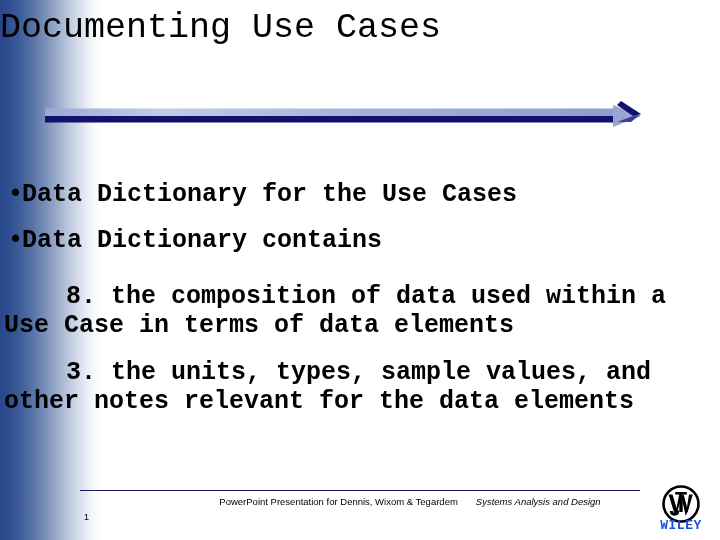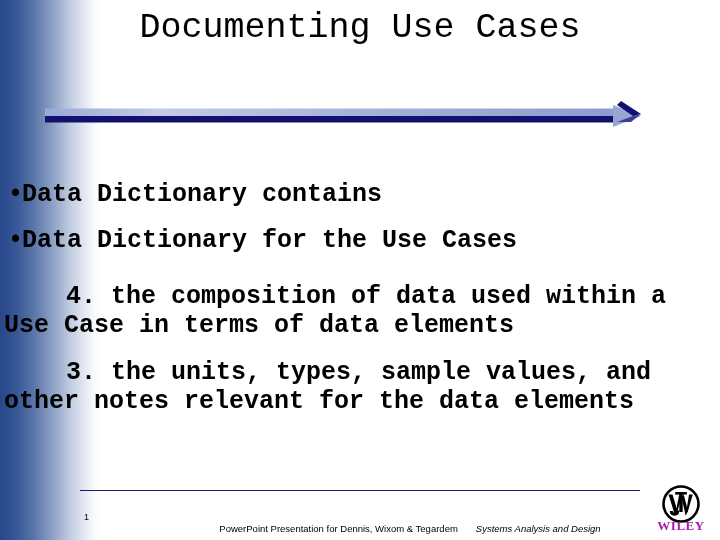--- a/index.html
+++ b/index.html
@@ -33,21 +33,20 @@
         #e2e7f1 84%,
         #f6f8fb 93%,
         #ffffff 100%);
     z-index: 0;
   }
   #slide-title {
     position: absolute;
     left: 0;
     top: 8px;
     width: 720px;
-    text-align: center;
     font-family: "Liberation Mono", "DejaVu Sans Mono", monospace;
     font-size: 35px;
     font-weight: 400;
     color: #000000;
     letter-spacing: 0px;
     white-space: nowrap;
     z-index: 3;
   }
   
   #divider {
@@ -106,21 +105,21 @@
     left: 84px;
     top: 512px;
     font-family: "Liberation Sans", sans-serif;
     font-size: 9px;
     color: #000000;
     z-index: 3;
   }
   #footer-text {
     position: absolute;
     left: 180px;
-    top: 522px;
+    top: 495px;
     width: 460px;
     z-index: 3;
     font-family: "Liberation Sans", sans-serif;
     font-size: 9.5px;
     color: #000000;
     line-height: 13px;
   }
   .foot-row1 {
     text-align: center;
     white-space: nowrap;
@@ -145,25 +144,25 @@
     width: 52px;
     height: 50px;
     z-index: 4;
   }
   #wiley-word {
     position: absolute;
     left: 655px;
     top: 518px;
     width: 52px;
     text-align: center;
-    font-family: Liberation Serif, serif;
+    font-family: Liberation Mono, monospace;
     font-weight: bold;
     font-size: 13px;
     letter-spacing: 0.5px;
-    color: #a21caf;
+    color: #1d4ed8;
     z-index: 4;
   }
 </style>
 </head>
 <body>
 
 <div id="slide">
 
   <div id="left-gradient"></div>
 
@@ -191,28 +190,28 @@
 
     <polygon points="568,5 596,16 568,27" fill="#9aa6d2"></polygon>
 
     <polygon points="576,1 596,14 588,16 572,5" fill="#12126e"></polygon>
     <polygon points="596,14 586,22 572,22 588,16" fill="#3b3f96"></polygon>
   </svg>
 
   <div id="body-block">
 
     <div class="bullet-line">
+      <span class="bullet-dot">•</span><span>Data Dictionary for the Use Cases</span>
+    </div>
+
+    <div class="bullet-line">
       <span class="bullet-dot">•</span><span>Data Dictionary contains</span>
     </div>
 
-    <div class="bullet-line">
-      <span class="bullet-dot">•</span><span>Data Dictionary for the Use Cases</span>
-    </div>
-
-    <div class="num-para">4. the composition of data used within a Use Case in terms of data elements</div>
+    <div class="num-para">8. the composition of data used within a Use Case in terms of data elements</div>
 
     <div class="num-para">3. the units, types, sample values, and other notes relevant for the data elements</div>
 
   </div>
 
   <div id="footer-rule"></div>
 
   <div id="page-number">1</div>
 
   <div id="footer-text">

